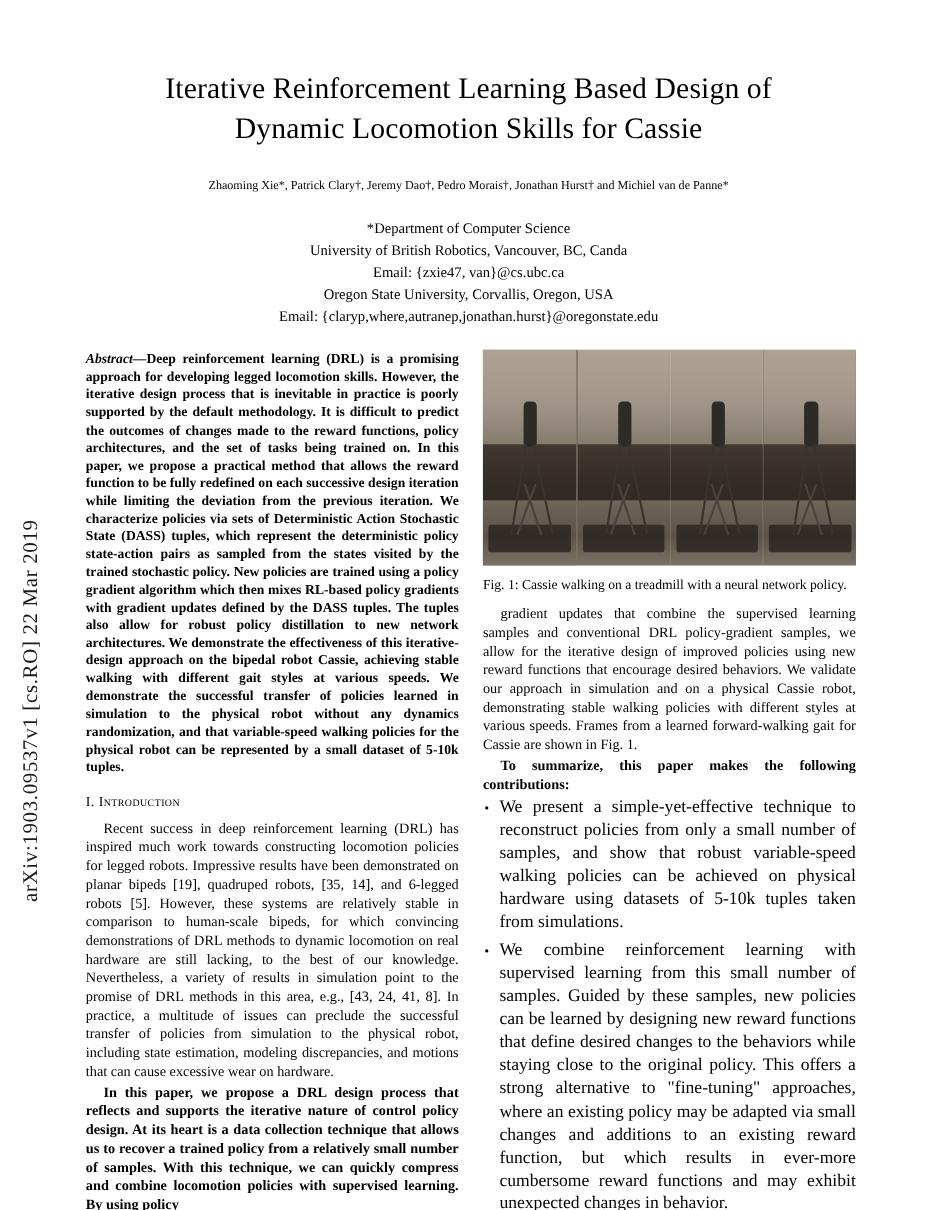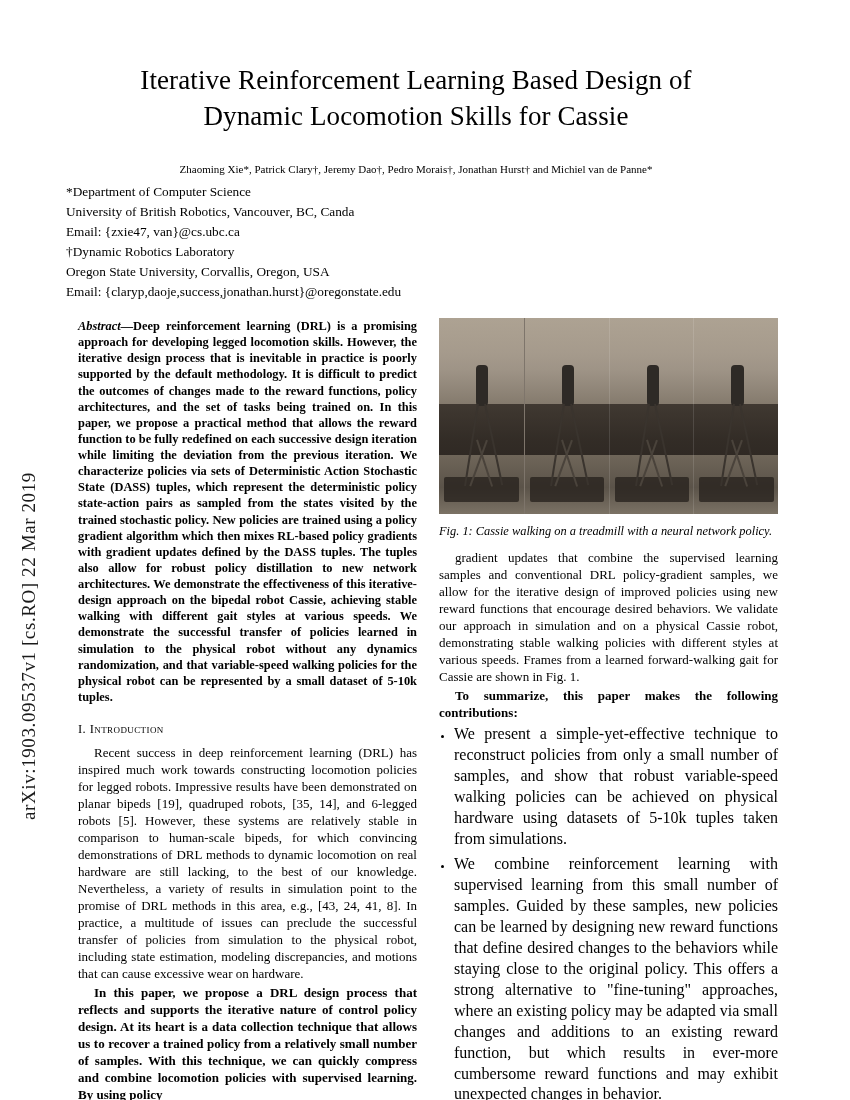--- a/index.html
+++ b/index.html
@@ -25,43 +25,43 @@
     transform-origin: left top;
     transform: rotate(-90deg) translate(-100%, 0);
     font-family: "Liberation Serif", serif;
     font-size: 19px;
     letter-spacing: 0.6px;
     color: #1a1a1a;
     white-space: nowrap;
   }
   .content {
     position: absolute;
-    left: 66px;
+    left: 76px;
     top: 62px;
     width: 700px;
   }
   h1.title {
     font-size: 27px;
     font-weight: normal;
     text-align: center;
     line-height: 1.34;
     margin: 0 0 0 0;
     letter-spacing: 0.1px;
   }
   .authors {
     text-align: center;
     font-size: 11px;
     margin-top: 28px;
     line-height: 1.45;
   }
   .affil {
-    text-align: left;
+    text-align: center;
     font-size: 13.3px;
     line-height: 1.5;
-    margin-top: 4px;
+    margin-top: 20px;
   }
   .columns {
     position: absolute;
     left: 78px;
     top: 318px;
     width: 700px;
     display: flex;
     gap: 22px;
   }
   .col {
@@ -90,21 +90,20 @@
     margin: 0 0 0 0;
     text-indent: 16px;
     hyphens: auto;
   }
   p.body + p.body {
     margin-top: 2px;
     font-weight: bold;
   }
   .figure {
     width: 377px;
-    font-style: italic;
   }
   .fig-img {
     width: 339px;
     height: 196px;
     position: relative;
     overflow: hidden;
     background: #6d6257;
     border: 0;
   }
   .fig-panel {
@@ -209,23 +208,22 @@
   <div class="content">
     <h1 class="title">
       <span>Iterative Reinforcement Learning Based Design of</span><br>
       <span>Dynamic Locomotion Skills for Cassie</span>
     </h1>
     <div class="authors">Zhaoming Xie*, Patrick Clary†, Jeremy Dao†, Pedro Morais†, Jonathan Hurst† and Michiel van de Panne*</div>
     <div class="affil">
       <div>*Department of Computer Science</div>
       <div>University of British Robotics, Vancouver, BC, Canda</div>
       <div>Email: {zxie47, van}@cs.ubc.ca</div>
-      <div>†Dynamic Robotics Laboratory</div>
       <div>Oregon State University, Corvallis, Oregon, USA</div>
-      <div>Email: {claryp,daoje,success,jonathan.hurst}@oregonstate.edu</div>
+      <div>Email: {claryp,where,autranep,jonathan.hurst}@oregonstate.edu</div>
     </div>
   </div>
 
   <div class="columns">
 
     <div class="col col-left">
       <div class="abstract">
         <span class="lead">Abstract—</span><span>Deep reinforcement learning (DRL) is a promising approach for developing legged locomotion skills. However, the iterative design process that is inevitable in practice is poorly supported by the default methodology. It is difficult to predict the outcomes of changes made to the reward functions, policy architectures, and the set of tasks being trained on. In this paper, we propose a practical method that allows the reward function to be fully redefined on each successive design iteration while limiting the deviation from the previous iteration. We characterize policies via sets of Deterministic Action Stochastic State (DASS) tuples, which represent the deterministic policy state-action pairs as sampled from the states visited by the trained stochastic policy. New policies are trained using a policy gradient algorithm which then mixes RL-based policy gradients with gradient updates defined by the DASS tuples. The tuples also allow for robust policy distillation to new network architectures. We demonstrate the effectiveness of this iterative-design approach on the bipedal robot Cassie, achieving stable walking with different gait styles at various speeds. We demonstrate the successful transfer of policies learned in simulation to the physical robot without any dynamics randomization, and that variable-speed walking policies for the physical robot can be represented by a small dataset of 5-10k tuples.</span>
       </div>
 

